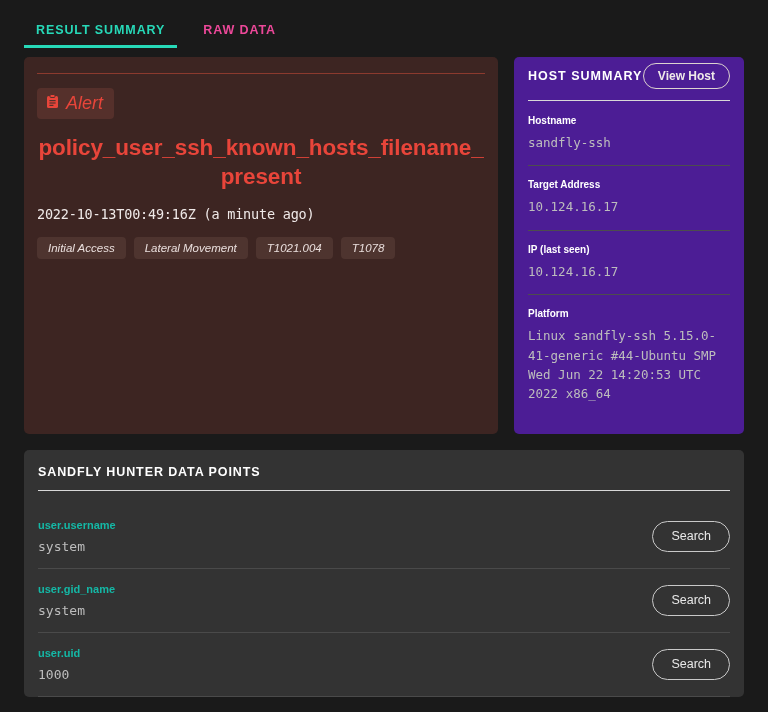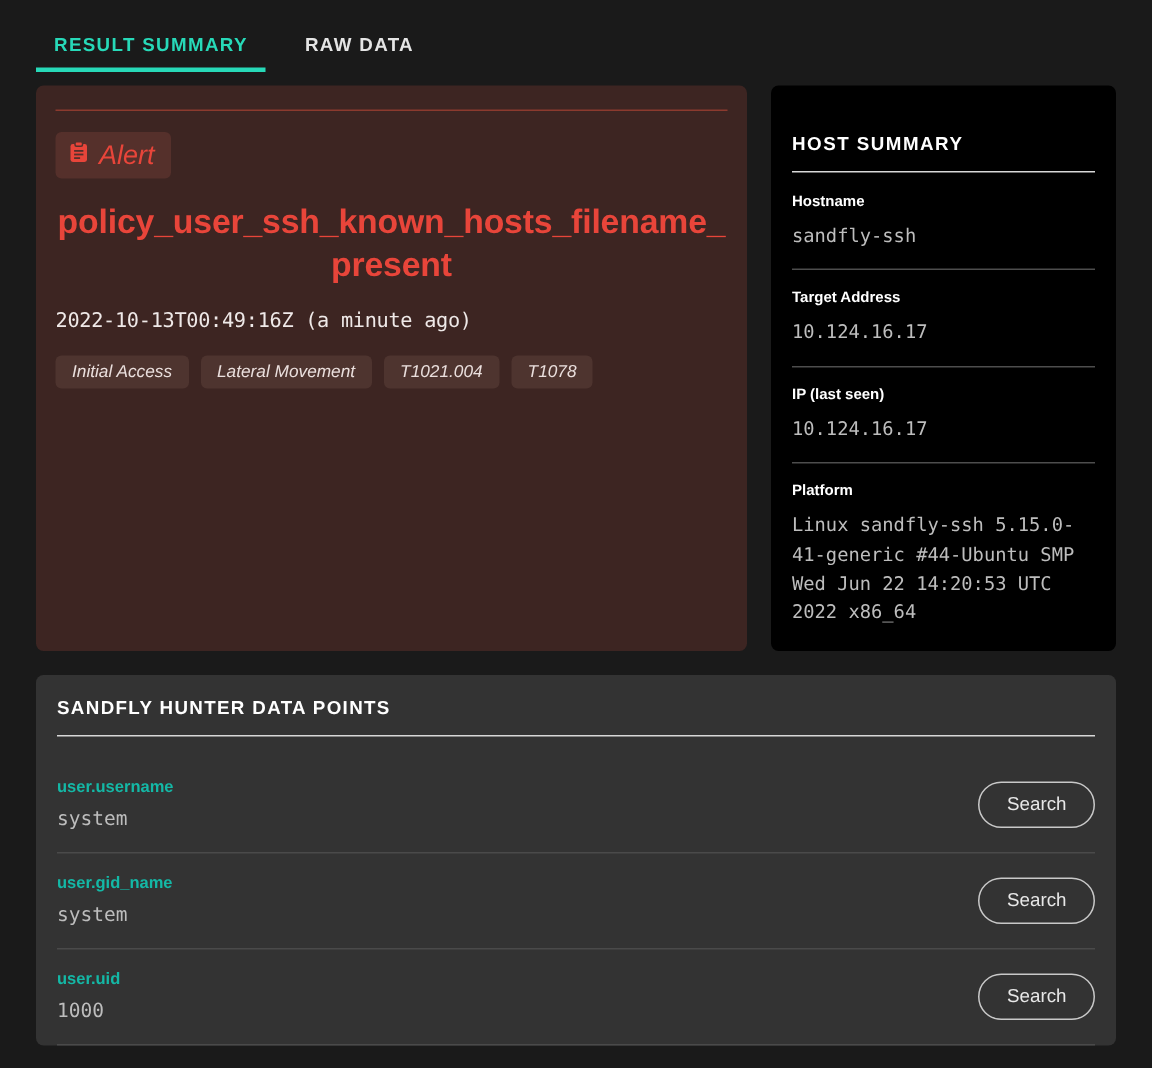--- a/index.html
+++ b/index.html
@@ -25,21 +25,21 @@
     display: flex;
     align-items: flex-end;
     padding-left: 24px;
     gap: 14px;
   }
   .tab {
     font-size: 12.5px;
     font-weight: bold;
     letter-spacing: 0.9px;
     padding: 0 12px 9px 12px;
-    color: #e5e5e5;
+    color: #ec4899;
     cursor: pointer;
     border-bottom: 3px solid transparent;
     line-height: 1;
   }
   .tab.active {
     color: #27d9b8;
     border-bottom-color: #27d9b8;
   }
 
   
@@ -130,23 +130,23 @@
   .sf-desc {
     margin-top: 16px;
     font-size: 13px;
     line-height: 1.5;
     color: #eee6e4;
   }
 
   
   .card-host {
     width: 230px;
-    background: #000000;
+    background: #4c1d95;
     border-radius: 5px;
-    padding: 32px 14px 16px 14px;
+    padding: 6px 14px 16px 14px;
     min-height: 377px;
   }
   .card-title-w {
     font-size: 12.5px;
     font-weight: bold;
     letter-spacing: 1px;
     color: #ffffff;
   }
   .divider-w { height: 1px; background: #d8d8d8; margin-bottom: 14px; }
   .divider-g { height: 1px; background: #4d4d4d; margin: 13px 0; }
@@ -246,20 +246,21 @@
         <span class="tag">Lateral Movement</span>
         <span class="tag">T1021.004</span>
         <span class="tag">T1078</span>
       </div>
 
     </div>
 
     <div class="card-host">
       <div class="card-head">
         <div class="card-title-w">HOST SUMMARY</div>
+        <button class="pill-btn">View Host</button>
       </div>
       <div class="divider-w"></div>
 
       <div>
         <div class="field-label">Hostname</div>
         <div class="field-value">sandfly-ssh</div>
       </div>
       <div class="divider-g"></div>
 
       <div>

